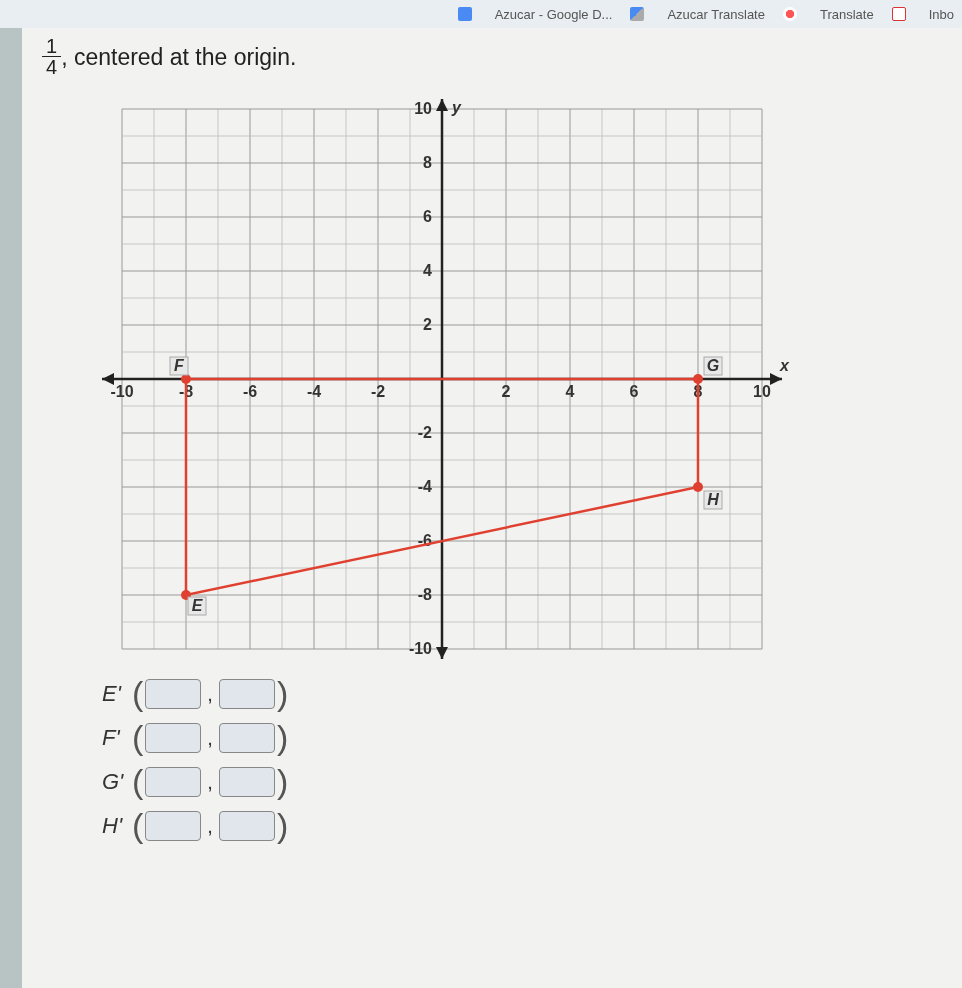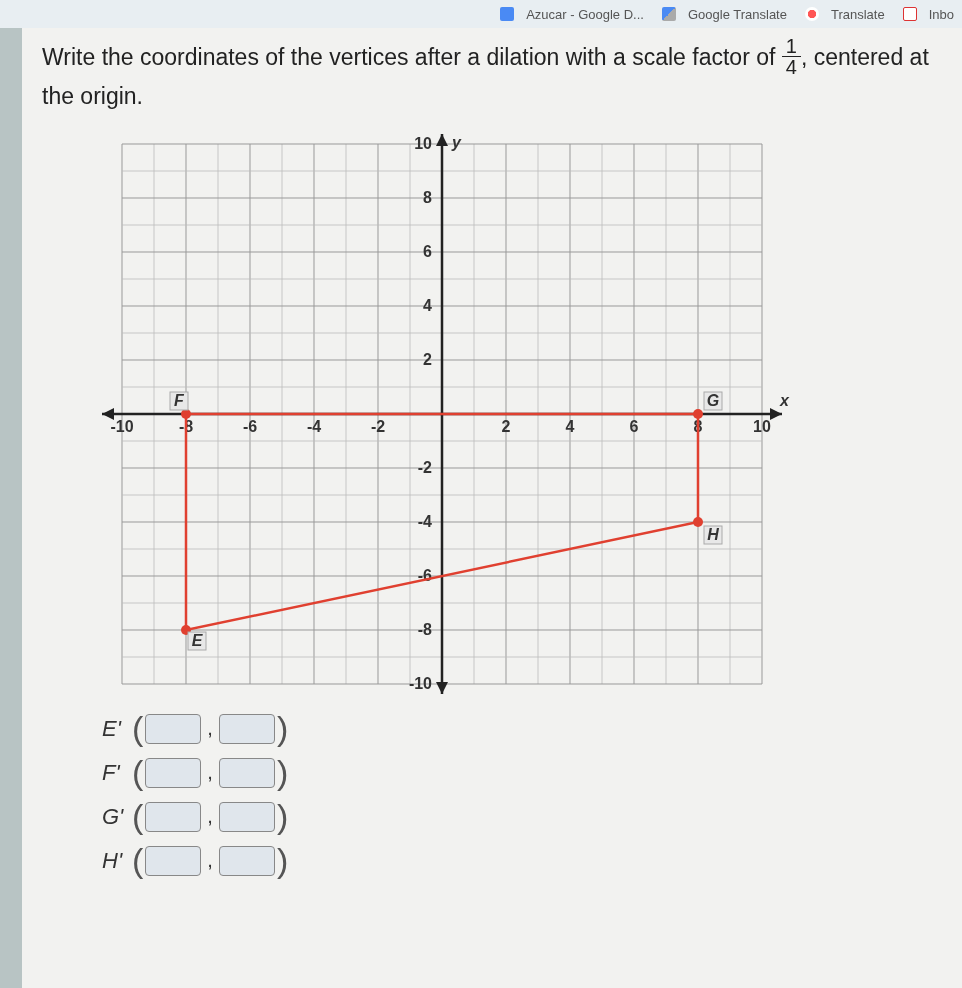--- a/index.html
+++ b/index.html
@@ -15,21 +15,21 @@
     background: #e8eef2;
     height: 28px;
     display: flex;
     align-items: center;
     justify-content: flex-end;
     gap: 18px;
     padding: 0 8px;
     font-size: 13px;
     color: #555;
   }
-  .bookmark-item { display: flex; align-items: center; gap: 12px; }
+  .bookmark-item { display: flex; align-items: center; gap: 23px; }
   .bm-icon { width: 14px; height: 14px; border-radius: 2px; display:inline-block; }
   .page {
     background: #f2f2f0;
     margin: 0 0 0 22px;
     padding: 10px 20px 20px 20px;
     min-height: 960px;
     position: relative;
   }
   .question {
     font-size: 23px;
@@ -85,36 +85,35 @@
 </head>
 <body>
 
 <div class="bookmark-bar">
   <div class="bookmark-item">
     <span class="bm-icon" style="background:#4a8af4;"></span>
     <span>Azucar - Google D...</span>
   </div>
   <div class="bookmark-item">
     <span class="bm-icon" style="background:linear-gradient(135deg,#4a8af4 50%,#aaa 50%);"></span>
-    <span>Google Translate</span>
+    <span>Azucar Translate</span>
   </div>
   <div class="bookmark-item">
     <span class="bm-icon" style="background:radial-gradient(circle,#f55 40%,#fff 45%);border-radius:50%;"></span>
     <span>Translate</span>
   </div>
   <div class="bookmark-item">
     <span class="bm-icon" style="background:#fff;border:1px solid #d33; position:relative;"></span>
     <span>Inbo</span>
   </div>
 </div>
 
 <div class="page">
 
   <div class="question">
-    <span>Write the coordinates of the vertices after a dilation with a scale factor of </span>
     <span class="frac">
       <span class="num">1</span>
       <span class="den">4</span>
     </span><span>, centered at the origin.</span>
   </div>
 
   <div class="graph-wrap">
     <svg class="graph" viewBox="0 0 700 560">
 
       <g>

